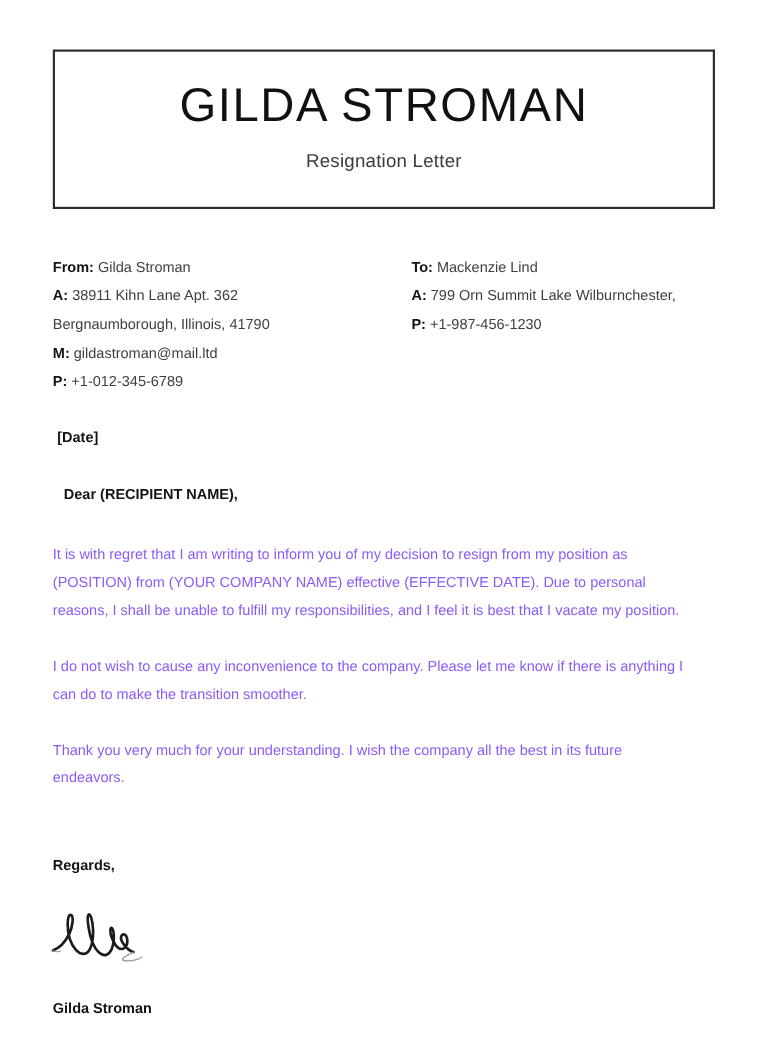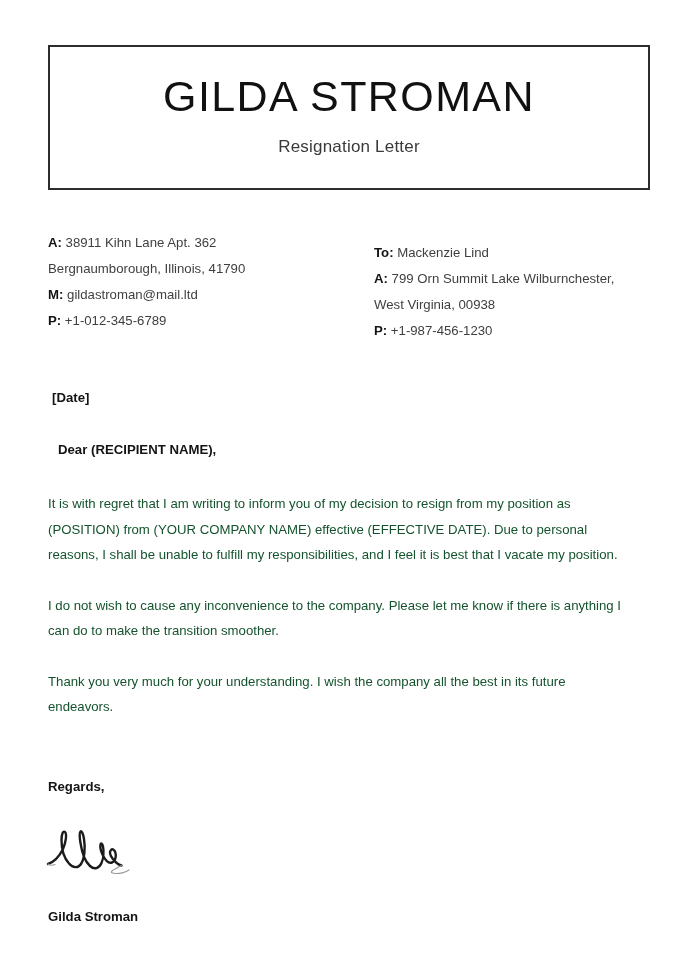--- a/index.html
+++ b/index.html
@@ -63,21 +63,20 @@
     top: 230px;
     width: 604px;
     display: flex;
   }
   .contact-col {
     width: 326px;
     box-sizing: border-box;
   }
   .contact-col.right {
     width: 278px;
-    margin-top: 10px;
   }
   .contact-line {
     font-size: 13.2px;
     color: #3f3f3f;
     line-height: 26px;
     white-space: nowrap;
   }
   .contact-line .lbl {
     font-weight: 700;
     color: #141414;
@@ -103,21 +102,21 @@
   }
   .body-copy {
     position: absolute;
     left: 48px;
     top: 491px;
     width: 580px;
   }
   .para {
     font-size: 13.2px;
     line-height: 25.5px;
-    color: #14532d;
+    color: #8b5cf6;
     margin: 0 0 25px 0;
   }
   .para:last-child { margin-bottom: 0; }
 
   
   .closing {
     position: absolute;
     left: 48px;
     top: 779px;
     font-size: 13.2px;
@@ -148,20 +147,24 @@
 
   <div class="header-box">
     <div class="doc-title">GILDA STROMAN</div>
     <div class="doc-subtitle">Resignation Letter</div>
   </div>
 
   <div class="contacts">
 
     <div class="contact-col">
       <div class="contact-line">
+        <span class="lbl">From:</span>
+        <span>Gilda Stroman</span>
+      </div>
+      <div class="contact-line">
         <span class="lbl">A:</span>
         <span>38911 Kihn Lane Apt. 362</span>
       </div>
       <div class="contact-line">Bergnaumborough, Illinois, 41790</div>
       <div class="contact-line">
         <span class="lbl">M:</span>
         <span>gildastroman@mail.ltd</span>
       </div>
       <div class="contact-line">
         <span class="lbl">P:</span>
@@ -171,21 +174,20 @@
 
     <div class="contact-col right">
       <div class="contact-line">
         <span class="lbl">To:</span>
         <span>Mackenzie Lind</span>
       </div>
       <div class="contact-line">
         <span class="lbl">A:</span>
         <span>799 Orn Summit Lake Wilburnchester,</span>
       </div>
-      <div class="contact-line">West Virginia, 00938</div>
       <div class="contact-line">
         <span class="lbl">P:</span>
         <span>+1-987-456-1230</span>
       </div>
     </div>
 
   </div>
 
   <div class="date-line">[Date]</div>
 

